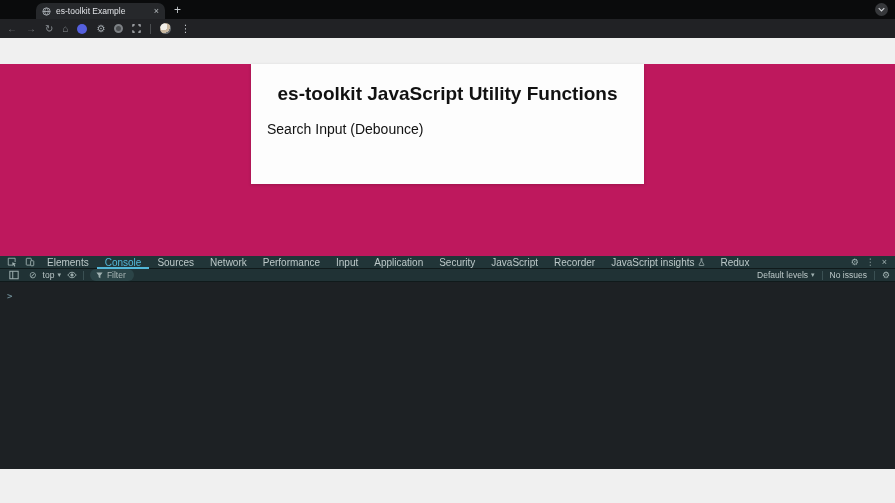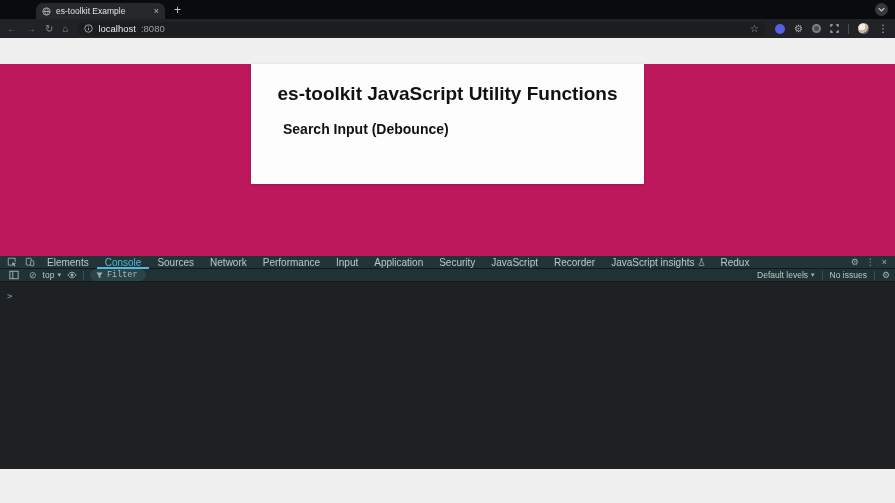--- a/index.html
+++ b/index.html
@@ -38,21 +38,21 @@
   .tb-divider { width:1px; height:10px; background:#4a4d50; }
   .avatar { width:11px; height:11px; border-radius:50%;
             background:radial-gradient(circle at 35% 35%, #f2efe9 0 35%, #c9b8a0 36% 60%, #6b6f73 61% 100%); }
   .more { font-size:10px; color:#c3c7cb; }
 
   
   .page { height:192px; background:#be185d; }
   .card { width:393px; height:120px; margin:26px auto 0; background:#fdfdfd;
           box-shadow:0 1px 3px rgba(0,0,0,.18); padding:12px 16px; }
   .card h1 { font-size:19px; font-weight:bold; color:#111; text-align:center; margin:7px 0 16px; }
-  .card h2 { font-size:14px; font-weight:bold; color:#111; margin:0 16px 7px; }
+  .card h2 { font-size:14px; font-weight:normal; color:#111; margin:0 0 7px; }
   .search-wrap { position:relative; width:150px; }
   .search-wrap input { width:150px; height:21px; border:1.5px solid #5b87b5; border-radius:3px;
                        padding:0 6px; font-size:11px; font-family:"Liberation Sans",sans-serif;
                        color:#333; background:#fff; outline:none; }
   .search-wrap input::placeholder { color:#8a8a8a; }
   .caret { position:absolute; left:5px; top:4px; width:1px; height:13px; background:#222; }
 
   
   .devtools { height:213px; display:flex; flex-direction:column; background:#1d2124; }
   .dt-tabbar { height:13px; background:#213538; display:flex; align-items:center; padding:0 3px;
@@ -68,21 +68,21 @@
   .dt-close { font-size:9px; color:#9fb0b0; }
 
   .dt-toolbar { height:13px; background:#203235; display:flex; align-items:center; padding:0 5px; gap:6px;
                 border-bottom:1px solid #101a1b; font-size:8.5px; color:#bcc8c8; flex:0 0 auto; }
   .dt-clear { font-size:9px; line-height:9px; color:#9fb0b0; }
   .ctx { display:flex; align-items:center; gap:3px; }
   .dd-arrow { font-size:7px; color:#9fb0b0; }
   .eye { width:10px; height:8px; color:#9fb0b0; }
   .dt-divider { width:1px; height:9px; background:#3a5053; }
   .filter-pill { display:flex; align-items:center; gap:4px; background:#2b4447; border-radius:7px;
-                 padding:1px 8px 1px 6px; color:#a9b6b6;font-family:Liberation Mono, monospace; }
+                 padding:1px 8px 1px 6px; color:#a9b6b6; }
   .funnel { width:7px; height:7px; color:#9fb0b0; }
   .dt-toolbar-right { margin-left:auto; display:flex; align-items:center; gap:7px; }
 
   .dt-console { flex:1; background:#1d2124; padding:3px 7px; }
   .prompt { font-family:"DejaVu Sans Mono", monospace; font-size:9px; color:#6d8a93; font-weight:bold; }
 </style>
 </head>
 <body>
 
 <div class="screen">
@@ -102,31 +102,20 @@
           <path d="M1 1l4 4 4-4"></path>
         </svg>
     </div>
   </div>
 
   <div class="toolbar">
     <span class="nav-ic dim">←</span>
     <span class="nav-ic dim">→</span>
     <span class="nav-ic">↻</span>
     <span class="nav-ic">⌂</span>
-    <div class="urlbar">
-      <svg class="info-ic" viewBox="0 0 12 12" fill="none" stroke="currentColor" stroke-width="1.3">
-        <circle cx="6" cy="6" r="5"></circle>
-          <path d="M6 5.2v3"></path>
-          <circle cx="6" cy="3.4" r="0.2" fill="currentColor"></circle>
-      </svg>
-      <span class="url-host">localhost</span>
-      <span class="url-port">:8080</span>
-      <span class="url-spacer"></span>
-      <span class="star">☆</span>
-    </div>
     <span class="ext ext-blue"></span>
     <span class="ext-gear">⚙</span>
     <span class="ext-ring" style="border-radius:50%;"></span>
     <svg class="ext-square" viewBox="0 0 10 10" fill="none" stroke="currentColor" stroke-width="1.2">
       <path d="M1 3V1h2M7 1h2v2M9 7v2H7M3 9H1V7"></path>
     </svg>
     <span class="tb-divider"></span>
     <span class="avatar"></span>
     <span class="more">⋮</span>
   </div>

